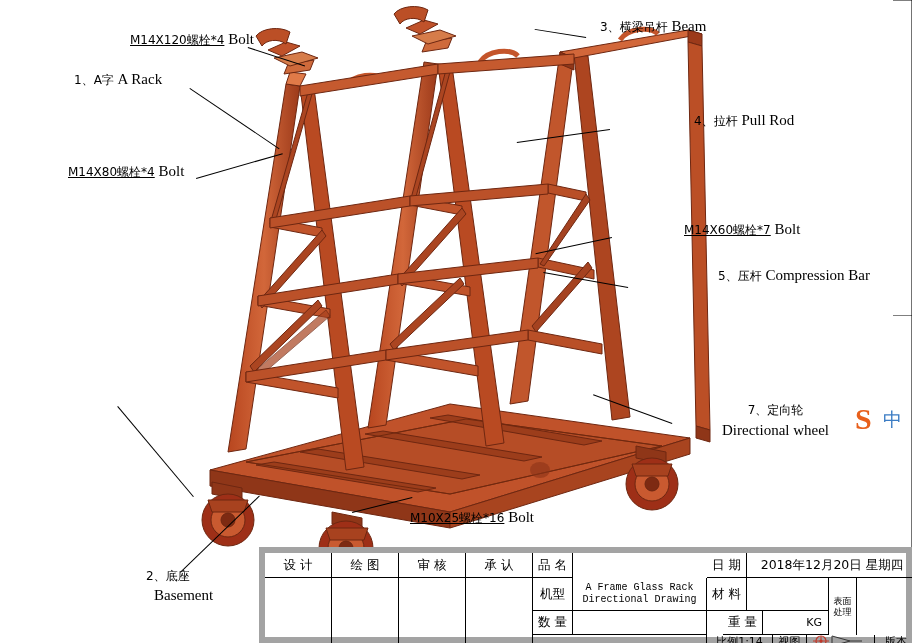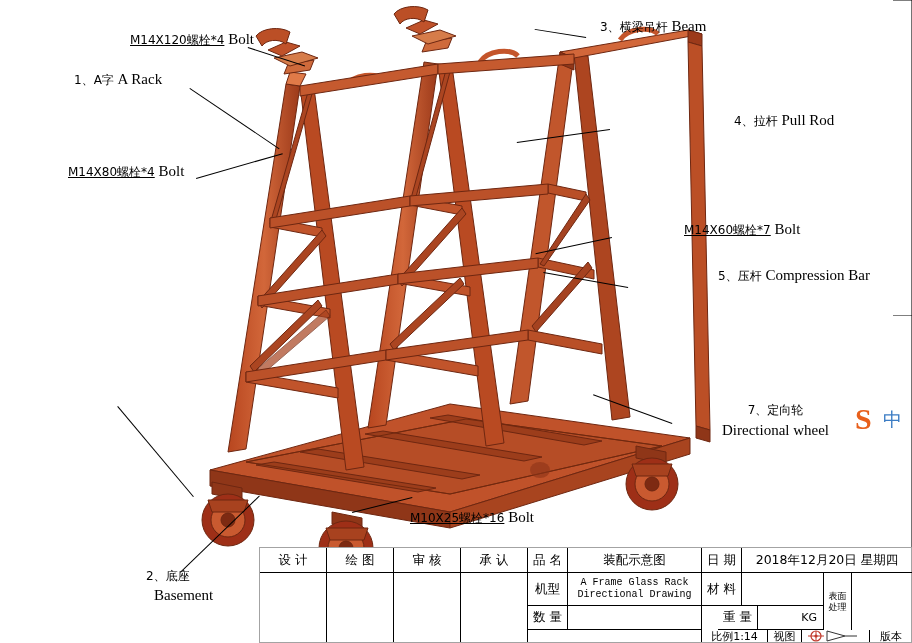--- a/index.html
+++ b/index.html
@@ -12,21 +12,21 @@
          line-height:1.15;letter-spacing:0px;}
   .label .cn{font-family:"DejaVu Sans",sans-serif;font-size:12px;}
   .label .en{font-family:"Liberation Serif",serif;font-size:15px;}
   .ul{text-decoration:underline;}
 
   
   .leader{position:absolute;background:#000;height:1px;transform-origin:0 0;}
 
   
   #titleblock{position:absolute;left:259px;top:547px;width:653px;height:96px;
-              border:1px solid #a3a3a3;box-sizing:border-box;background:#fff;}
+              border:6px solid #a3a3a3;box-sizing:border-box;background:#fff;}
   .tbcell{position:absolute;box-sizing:border-box;border-right:1px solid #000;
           border-bottom:1px solid #000;display:flex;align-items:center;
           justify-content:center;font-family:"DejaVu Sans",sans-serif;
           font-size:12.5px;overflow:hidden;text-align:center;}
   .tbcell.nb{border-bottom:none;}
   .tbcell.nr{border-right:none;}
   .tbcell.small{font-size:10px;line-height:1.25;}
   .tbcell.tiny{font-size:9px;line-height:1.2;}
 
   
@@ -203,21 +203,21 @@
   <div class="label" style="left:74px;top:71px;">
     <span class="cn">1、A字</span>
     <span class="en">A Rack</span>
   </div>
 
   <div class="label" style="left:68px;top:163px;">
     <span class="cn ul">M14X80螺栓*4</span>
     <span class="en">Bolt</span>
   </div>
 
-  <div class="label" style="left:694px;top:112px;margin-left:40px;">
+  <div class="label" style="left:694px;top:112px;">
     <span class="cn">4、拉杆</span>
     <span class="en">Pull Rod</span>
   </div>
 
   <div class="label" style="left:684px;top:221px;">
     <span class="cn ul">M14X60螺栓*7</span>
     <span class="en">Bolt</span>
   </div>
 
   <div class="label" style="left:718px;top:267px;">
@@ -256,21 +256,20 @@
     <div class="tbcell" style="left:0px;top:25px;width:67px;height:69px;border-bottom:none;"></div>
     <div class="tbcell" style="left:67px;top:25px;width:67px;height:69px;border-bottom:none;"></div>
     <div class="tbcell" style="left:134px;top:25px;width:67px;height:69px;border-bottom:none;"></div>
     <div class="tbcell" style="left:201px;top:25px;width:67px;height:69px;border-bottom:none;"></div>
 
     <div class="tbcell" style="left:268px;top:0px;width:40px;height:25px;">品 名</div>
     <div class="tbcell" style="left:268px;top:25px;width:40px;height:33px;">机型</div>
     <div class="tbcell" style="left:268px;top:58px;width:40px;height:24px;">数 量</div>
     <div class="tbcell" style="left:268px;top:82px;width:40px;height:12px;border-bottom:none;margin-top:32px;">图 号</div>
 
-    <div class="tbcell" style="left:308px;top:0px;width:134px;height:25px;">装配示意图</div>
     <div class="tbcell small" style="left:308px;top:25px;width:134px;height:33px;flex-direction:column;">
       <span style="font-family:'Liberation Mono',monospace;">A Frame Glass Rack</span>
       <span style="font-family:'Liberation Mono',monospace;">Directional  Drawing</span>
     </div>
     <div class="tbcell" style="left:308px;top:58px;width:134px;height:24px;"></div>
     <div class="tbcell" style="left:308px;top:82px;width:134px;height:12px;border-bottom:none;"></div>
 
     <div class="tbcell" style="left:442px;top:0px;width:40px;height:25px;">日 期</div>
     <div class="tbcell" style="left:442px;top:25px;width:40px;height:33px;">材 料</div>
     <div class="tbcell" style="left:442px;top:58px;width:40px;height:24px;margin-left:16px;">重 量</div>

